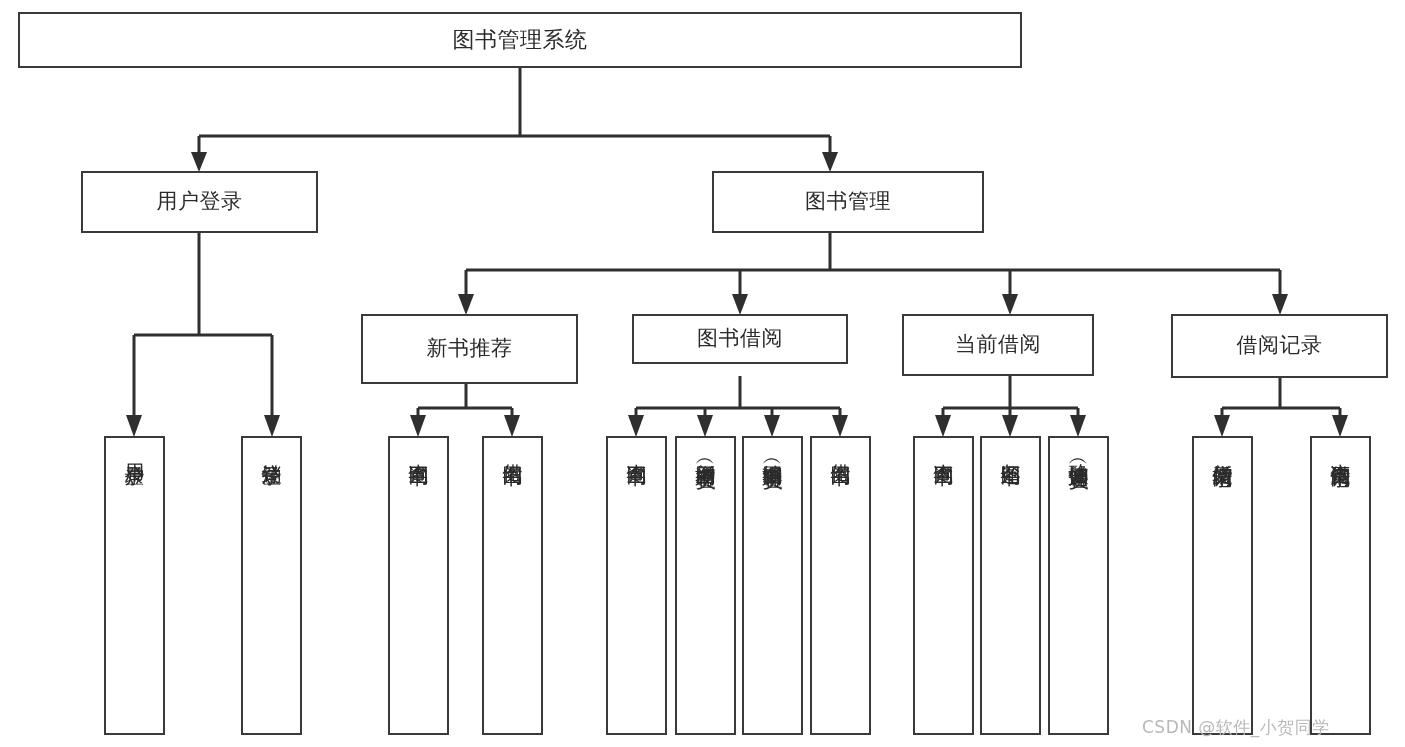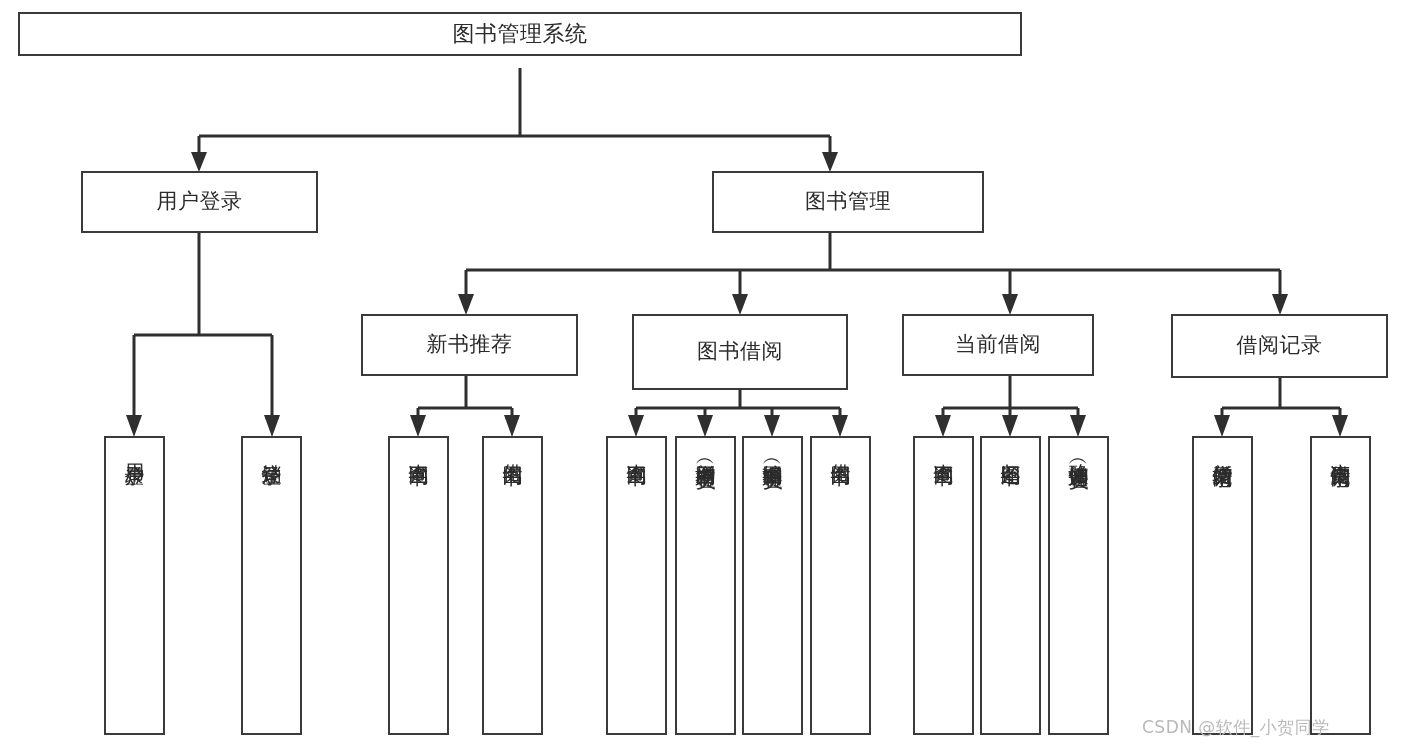--- a/index.html
+++ b/index.html
@@ -146,35 +146,35 @@
 
       <path d="M935,415 L951,415 L943,437 Z"></path>
       <path d="M1002,415 L1018,415 L1010,437 Z"></path>
       <path d="M1070,415 L1086,415 L1078,437 Z"></path>
 
       <path d="M1214,415 L1230,415 L1222,437 Z"></path>
       <path d="M1332,415 L1348,415 L1340,437 Z"></path>
     </g>
   </svg>
 
-  <div class="node root horiz" style="left:18px; top:12px; width:1004px; height:44px;">
+  <div class="node root horiz" style="left:18px; top:12px; width:1004px; height:56px;">
     <span>图书管理系统</span>
   </div>
 
   <div class="node horiz" style="left:81px; top:171px; width:237px; height:62px;">
     <span>用户登录</span>
   </div>
   <div class="node horiz" style="left:712px; top:171px; width:272px; height:62px;">
     <span>图书管理</span>
   </div>
 
-  <div class="node horiz" style="left:361px; top:314px; width:217px; height:62px;">
+  <div class="node horiz" style="left:361px; top:314px; width:217px; height:70px;">
     <span>新书推荐</span>
   </div>
-  <div class="node horiz" style="left:632px; top:314px; width:216px; height:76px;">
+  <div class="node horiz" style="left:632px; top:314px; width:216px; height:50px;">
     <span>图书借阅</span>
   </div>
   <div class="node horiz" style="left:902px; top:314px; width:192px; height:62px;">
     <span>当前借阅</span>
   </div>
   <div class="node horiz" style="left:1171px; top:314px; width:217px; height:64px;">
     <span>借阅记录</span>
   </div>
 
   <div class="node vert" style="left:104px; top:436px; width:61px; height:299px;">

